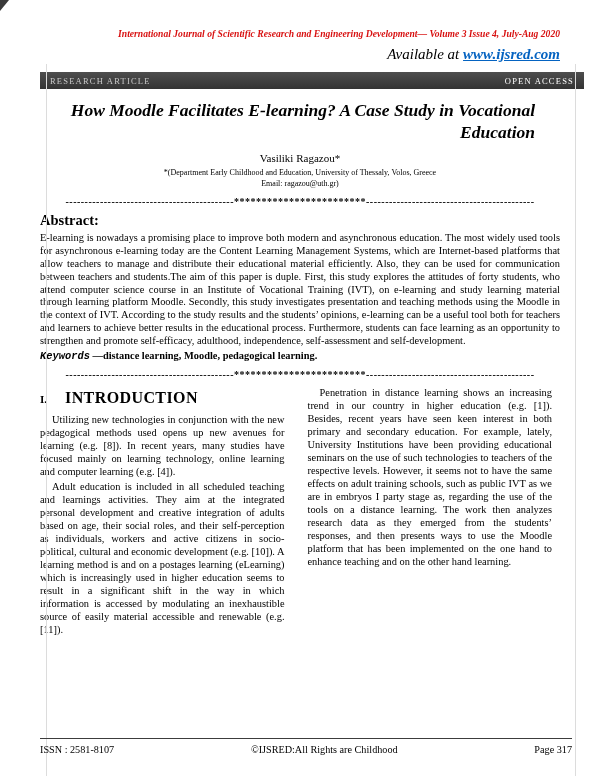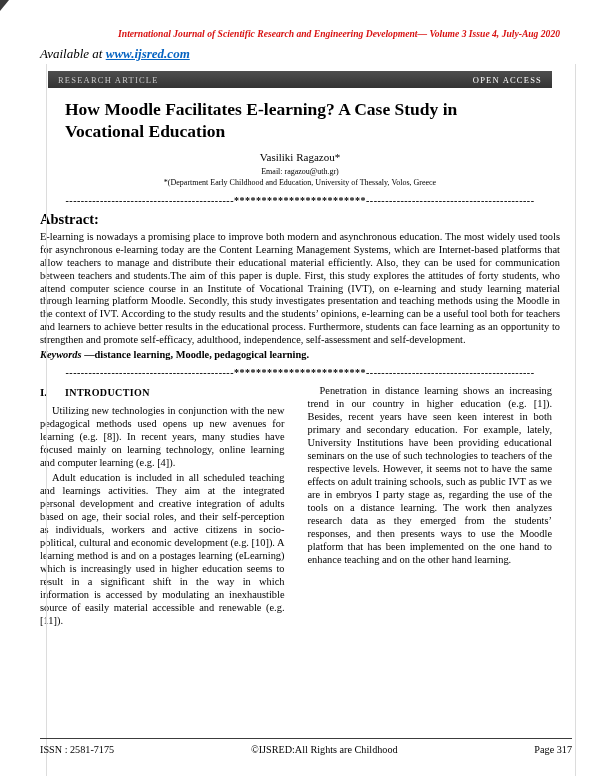--- a/index.html
+++ b/index.html
@@ -26,73 +26,74 @@
   .edge-line.left  { left: 46px; }
   .edge-line.right { left: 575px; }
 
   .journal-line {
     text-align: right;
     font-size: 9.6px; font-weight: bold; font-style: italic;
     color: #d81212;
     margin-top: 4px;
   }
   .available-line {
-    text-align: left;
-    font-size: 13px; font-style: italic;
+    text-align: right;
+    font-size: 15px; font-style: italic;
     margin-top: 7px;
   }
   .available-line .url {
     font-weight: bold; color: #0563c1; text-decoration: underline; cursor: pointer;
   }
   .badge-bar {
     margin: 9px auto 11px auto;
-    width: 504px; height: 17px;
+    width: 544px; height: 17px;
     background: linear-gradient(#4e4e4e, #333333);
     display: flex; justify-content: space-between; align-items: center;
     padding: 0 10px; box-sizing: border-box;
     font-size: 8.5px; letter-spacing: 1.2px;
   }
   .badge-bar .left-badge  { color: #c9c9c9; }
   .badge-bar .right-badge { color: #ffffff; padding-left: 45px; }
 
   .title {
     margin: 11px auto 8px auto;
     width: 470px;
-    text-align: left;
+    text-align: right;
     font-size: 17.5px; font-weight: bold;
     line-height: 1.25;
+    font-style: italic;
   }
   .author { text-align: center; font-size: 11px; margin-top: 5px; }
   .affiliation { text-align: center; font-size: 8px; line-height: 1.35; margin-top: 4px; }
 
   .separator {
     margin-top: 7px;
     text-align: center;
     font-size: 10px; font-weight: bold;
     white-space: nowrap; overflow: hidden;
     letter-spacing: 0.5px;
   }
 
   .abstract-heading { font-size: 14.5px; font-weight: bold; margin-top: 5px; }
   .abstract-body {
     margin-top: 3px;
     font-size: 10.4px; line-height: 1.23;
     text-align: justify;
   }
   .keywords { font-size: 10.4px; font-weight: bold; margin-top: 2px; }
-  .keywords .kw-label { font-style: italic; }
+  .keywords .kw-label { font-style: italic; font-family: Liberation Mono, monospace; }
 
   .columns {
     display: flex; gap: 15px;
     margin-top: 6px;
   }
   .col { flex: 1; font-size: 10.4px; line-height: 1.25; text-align: justify; }
   .intro-heading { font-size: 11px; font-weight: bold; margin: 2px 0 5px 0; }
   .intro-heading .intro-num { margin-right: 18px; }
-  .intro-heading .intro-title { letter-spacing: 0.4px; font-size: 10px; }
+  .intro-heading .intro-title { letter-spacing: 0.4px; font-size: 16px; }
   .col p { margin: 0 8px 2px 0; text-indent: 12px; }
 
   .footer {
     position: absolute;
     left: 40px; right: 28px; bottom: 21px;
     border-top: 1.2px solid #3c3c3c;
     padding-top: 5px;
     display: flex; justify-content: space-between;
     font-size: 10.2px;
   }
@@ -114,22 +115,22 @@
   <div class="badge-bar">
     <span class="left-badge">RESEARCH ARTICLE</span>
     <span class="right-badge">OPEN ACCESS</span>
   </div>
 
   <div class="title">How Moodle Facilitates E-learning? A Case Study in Vocational Education</div>
 
   <div class="author">Vasiliki Ragazou*</div>
 
   <div class="affiliation">
+    <div>*(Department Early Childhood and Education, University of Thessaly, Volos, Greece</div>
     <div>Email: ragazou@uth.gr)</div>
-    <div>*(Department Early Childhood and Education, University of Thessaly, Volos, Greece</div>
   </div>
 
   <div class="separator">--------------------------------------------************************--------------------------------------------</div>
 
   <div class="abstract-heading">Abstract:</div>
 
   <div class="abstract-body">E-learning is nowadays a promising place to improve both modern and asynchronous education. The most widely used tools for asynchronous e-learning today are the Content Learning Management Systems, which are Internet-based platforms that allow teachers to manage and distribute their educational material efficiently. Also, they can be used for communication between teachers and students.The aim of this paper is duple. First, this study explores the attitudes of forty students, who attend computer science course in an Institute of Vocational Training (IVT), on e-learning and study learning material through learning platform Moodle. Secondly, this study investigates presentation and teaching methods using the Moodle in the context of IVT. According to the study results and the students’ opinions, e-learning can be a useful tool both for teachers and learners to achieve better results in the educational process. Furthermore, students can face learning as an opportunity to strengthen and promote self-efficacy, adulthood, independence, self-assessment and self-development.</div>
 
   <div class="keywords">
     <span class="kw-label">Keywords</span><span> —distance learning, Moodle, pedagogical learning.</span>
@@ -144,17 +145,17 @@
       </div>
       <p>Utilizing new technologies in conjunction with the new pedagogical methods used opens up new avenues for learning (e.g. [8]). In recent years, many studies have focused mainly on learning technology, online learning and computer learning (e.g. [4]).</p>
       <p>Adult education is included in all scheduled teaching and learnings activities. They aim at the integrated personal development and creative integration of adults based on age, their social roles, and their self-perception as individuals, workers and active citizens in socio-political, cultural and economic development (e.g. [10]). A learning method is and on a postages learning (eLearning) which is increasingly used in higher education seems to result in a significant shift in the way in which information is accessed by modulating an inexhaustible source of easily material accessible and renewable (e.g. [11]).</p>
     </div>
     <div class="col">
       <p>Penetration in distance learning shows an increasing trend in our country in higher education (e.g. [1]). Besides, recent years have seen keen interest in both primary and secondary education. For example, lately, University Institutions have been providing educational seminars on the use of such technologies to teachers of the respective levels. However, it seems not to have the same effects on adult training schools, such as public IVT as we are in embryos I party stage as, regarding the use of the tools on a distance learning. The work then analyzes research data as they emerged from the students’ responses, and then presents ways to use the Moodle platform that has been implemented on the one hand to enhance teaching and on the other hand learning.</p>
     </div>
   </div>
 
   <div class="footer">
-    <span>ISSN : 2581-7175</span>
+    <span>ISSN : 2581-8107</span>
     <span>©IJSRED:All Rights are Childhood</span>
     <span>Page 317</span>
   </div>
 </div>
 
 </body></html>

